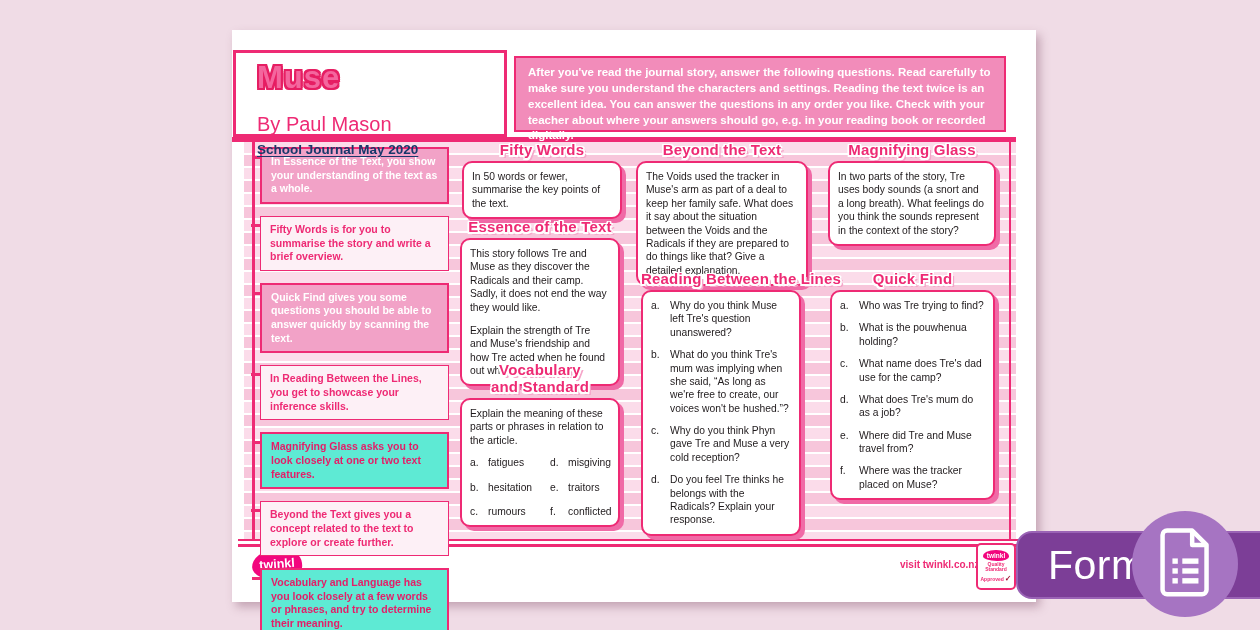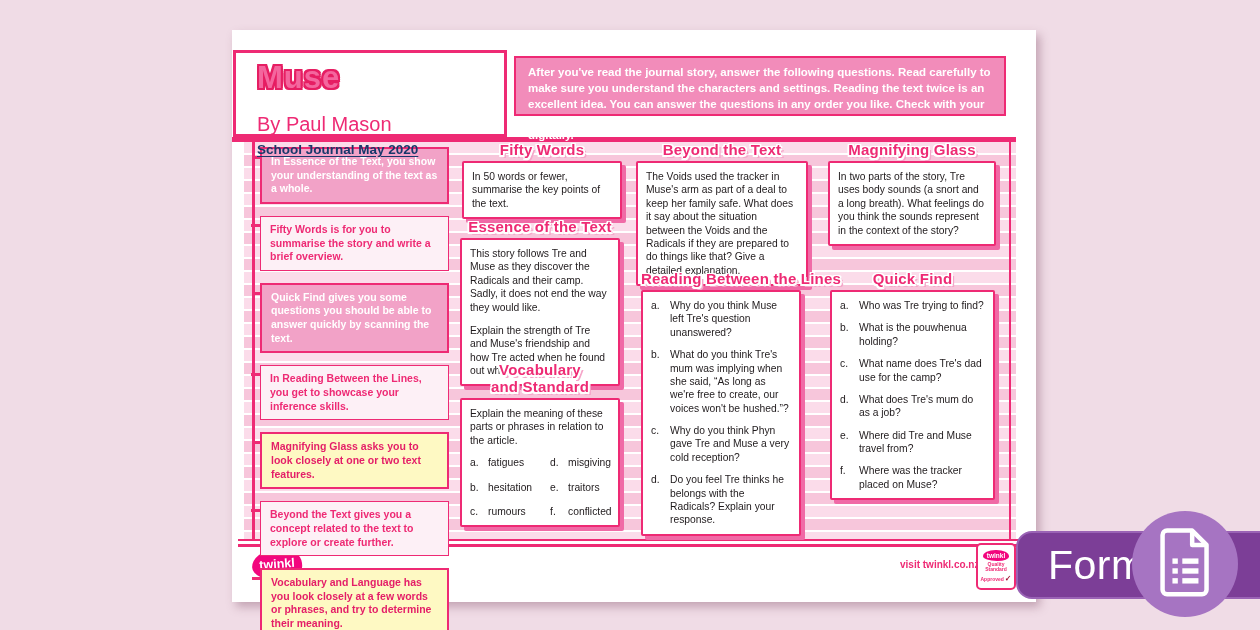--- a/index.html
+++ b/index.html
@@ -15,50 +15,50 @@
   .title-box { position:absolute; left:1px; top:20px; width:274px; height:87px; background:#fff;
                border:3px solid #ee2a74; padding:7px 0 0 21px; z-index:5; }
   .muse-title { font-size:31px; font-weight:800; color:#f4669e; letter-spacing:1px;
       text-shadow:-2px -2px 0 #e61e63, 2px -2px 0 #e61e63, -2px 2px 0 #e61e63, 2px 2px 0 #e61e63,
                   -2px 0 0 #e61e63, 2px 0 0 #e61e63, 0 -2px 0 #e61e63, 0 2px 0 #e61e63; }
   .author { font-size:20px; font-weight:400; color:#ee2a74; margin-top:17px; }
   .source { display:inline-block; font-size:13.5px; font-weight:700; color:#17386b;
             text-decoration:underline; text-underline-offset:2px; margin-top:6px; cursor:pointer; }
 
   
-  .instructions { position:absolute; left:282px; top:26px; width:492px; height:60px; background:#f28cba;
+  .instructions { position:absolute; left:282px; top:26px; width:492px; height:76px; background:#f28cba;
                   border:2px solid #ee2a74; color:#ffffff; font-size:11.5px; font-weight:700;
                   line-height:1.38; padding:7px 12px; z-index:5; }
 
   
   .topbar { position:absolute; left:0; top:107px; width:784px; height:5px; background:#ee2a74; }
   .striped { position:absolute; left:12px; top:112px; width:772px; height:398px;
      background:repeating-linear-gradient(180deg,
         #fbdcea 0px, #fbdcea 11px, #ffffff 11px, #ffffff 13px,
         #f7c6db 13px, #f7c6db 24px, #ffffff 24px, #ffffff 26px); }
   .vline { position:absolute; top:107px; width:3px; height:403px; background:#ee2a74; }
   .vline.left { left:20px; } .vline.right { left:777px; width:2px; }
 
   
   .sidebar { position:absolute; left:28px; top:117px; width:189px; display:flex; flex-direction:column; gap:12px; z-index:3; }
   .sb { position:relative; border:2px solid #ee2a74; padding:6px 9px; font-size:10.5px; line-height:1.3; font-weight:600; }
   .sb::before { content:""; position:absolute; left:-10px; top:7px; width:10px; height:3px; background:#ee2a74; }
   .sb b { font-weight:800; }
   .sb-solid { background:#f2a2c7; color:#ffffff; }
-  .sb-solidpink { background:#fef9c3; color:#e41e68; }
+  .sb-solidpink { background:#5eead4; color:#e41e68; }
   .sb-light { background:#fdf0f6; border-width:1.5px; color:#ee2a74; }
 
   
   .section { position:absolute; z-index:3; }
   .sec-title { text-align:center; white-space:nowrap; font-size:15px; font-weight:800; color:#ee2a74;
       letter-spacing:0.2px; margin-bottom:3px;
       text-shadow:-1.5px -1.5px 0 #fff, 1.5px -1.5px 0 #fff, -1.5px 1.5px 0 #fff, 1.5px 1.5px 0 #fff,
                   -1.5px 0 0 #fff, 1.5px 0 0 #fff, 0 -1.5px 0 #fff, 0 1.5px 0 #fff, 3px 3px 0 #f5a6c9; }
   .sec-title.two-line { white-space:normal; line-height:1.1; }
-  .qbox { background:#ffffff; border:2px solid #ee2a74; border-radius:2px; box-shadow:4px 4px 0 #f06aa6;
+  .qbox { background:#ffffff; border:2px solid #ee2a74; border-radius:10px; box-shadow:4px 4px 0 #f06aa6;
           padding:7px 8px; font-size:10.3px; line-height:1.3; color:#1f1a1c; }
   .qbox p { margin:0; } .qbox p + p { margin-top:10px; }
   .qlist { display:flex; flex-direction:column; gap:9px; }
   .qrow { display:flex; gap:8px; }
   .ql { flex:0 0 11px; }
   .qt { flex:1; }
   #sec-fifty   { left:230px; top:111px; width:160px; }
   #sec-essence { left:228px; top:188px; width:160px; }
   #sec-vocab   { left:228px; top:332px; width:160px; }
   #sec-beyond  { left:404px; top:111px; width:172px; }

